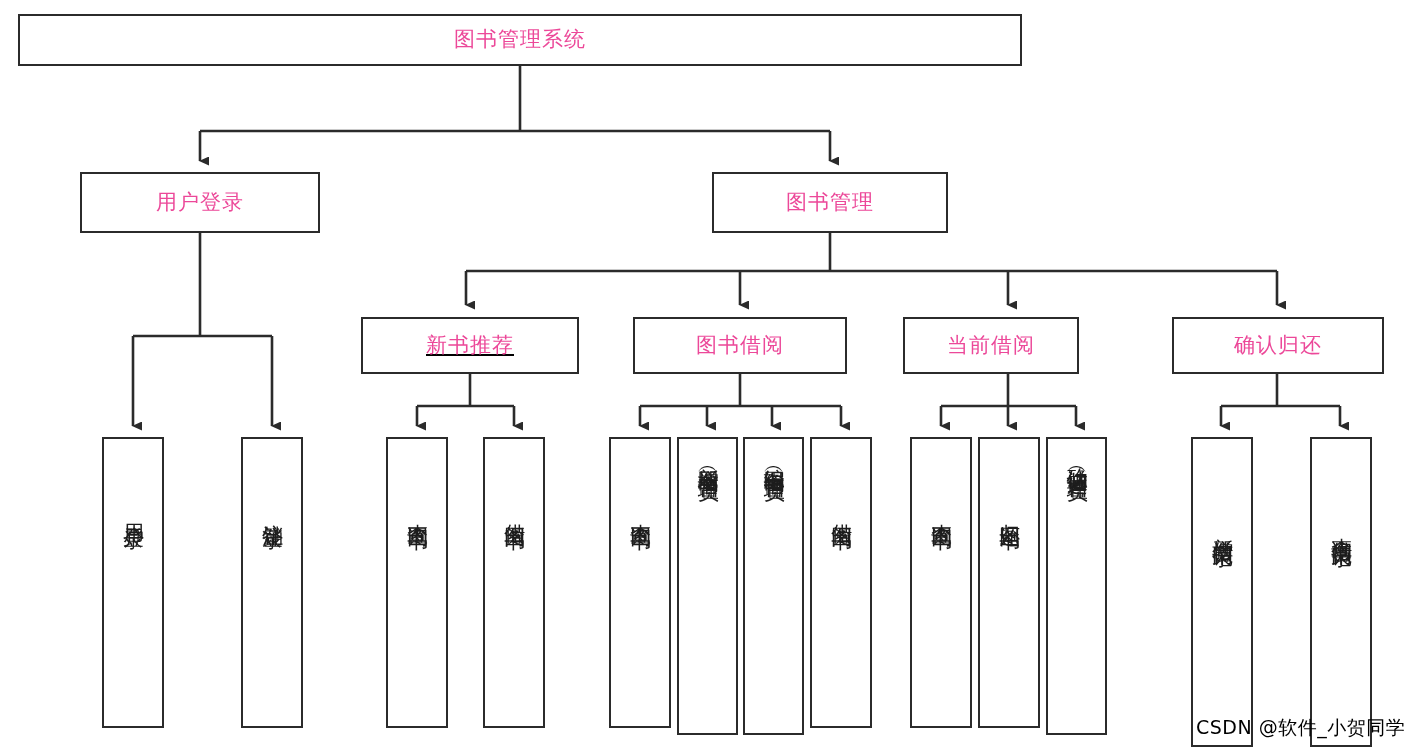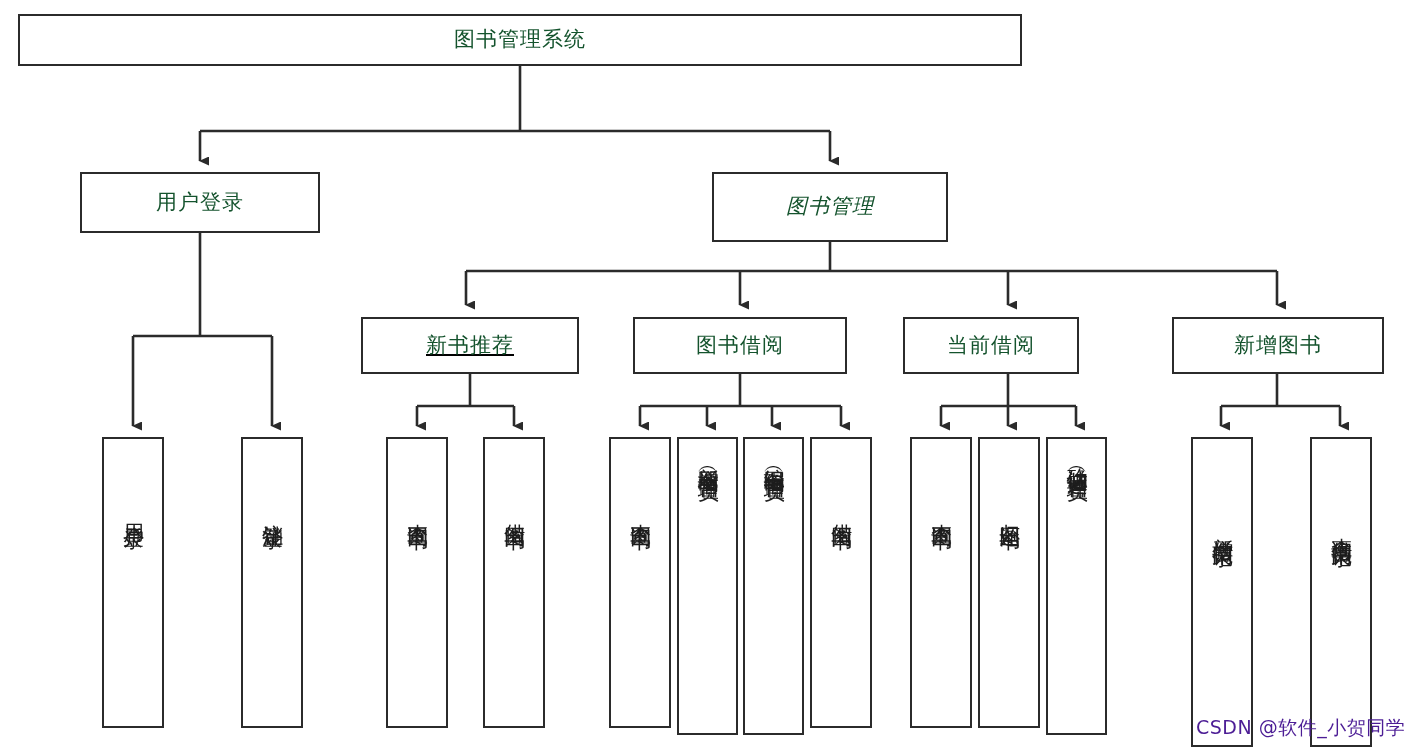--- a/index.html
+++ b/index.html
@@ -29,21 +29,21 @@
     position: absolute;
     box-sizing: border-box;
     background: #ffffff;
     border: 2px solid #2b2b2b;
     display: flex;
     align-items: center;
     justify-content: center;
   }
   .node-h {
     font-size: 21px;
-    color: #14532d;
+    color: #ec4899;
     letter-spacing: 1px;
     line-height: 1.1;
     white-space: nowrap;
   }
   .node-v {
     writing-mode: vertical-rl;
     text-orientation: upright;
     font-size: 21px;
     color: #1d1d1d;
     line-height: 1.32;
@@ -63,21 +63,21 @@
   }
   .leaf-pad-top-mid {
     padding-top: 82px;
   }
   .leaf-pad-small {
     padding-top: 12px;
   }
   .watermark {
     position: absolute;
     font-size: 19px;
-    color: #4c1d95;
+    color: #000000;
     white-space: nowrap;
     letter-spacing: 0.5px;
   }
 </style>
 </head>
 <body>
 
 <div id="canvas">
 
   <svg class="edges" viewBox="0 0 1405 747">
@@ -130,35 +130,35 @@
     </g>
   </svg>
 
   <div class="node" style="left:18px; top:14px; width:1004px; height:52px;">
     <span class="node-h">图书管理系统</span>
   </div>
 
   <div class="node" style="left:80px; top:172px; width:240px; height:61px;">
     <span class="node-h">用户登录</span>
   </div>
-  <div class="node" style="left:712px; top:172px; width:236px; height:70px;font-style:italic;">
+  <div class="node" style="left:712px; top:172px; width:236px; height:61px;">
     <span class="node-h">图书管理</span>
   </div>
 
   <div class="node" style="left:361px; top:317px; width:218px; height:57px;text-decoration:underline;">
     <span class="node-h">新书推荐</span>
   </div>
   <div class="node" style="left:633px; top:317px; width:214px; height:57px;text-align:center;">
     <span class="node-h">图书借阅</span>
   </div>
   <div class="node" style="left:903px; top:317px; width:176px; height:57px;">
     <span class="node-h">当前借阅</span>
   </div>
   <div class="node" style="left:1172px; top:317px; width:212px; height:57px;">
-    <span class="node-h">新增图书</span>
+    <span class="node-h">确认归还</span>
   </div>
 
   <div class="node leaf leaf-pad-top" style="left:102px; top:437px; width:62px; height:291px;">
     <span class="node-v">用户登录</span>
   </div>
   <div class="node leaf leaf-pad-top" style="left:241px; top:437px; width:62px; height:291px;">
     <span class="node-v">注销登录</span>
   </div>
 
   <div class="node leaf leaf-pad-top" style="left:386px; top:437px; width:62px; height:291px;">

